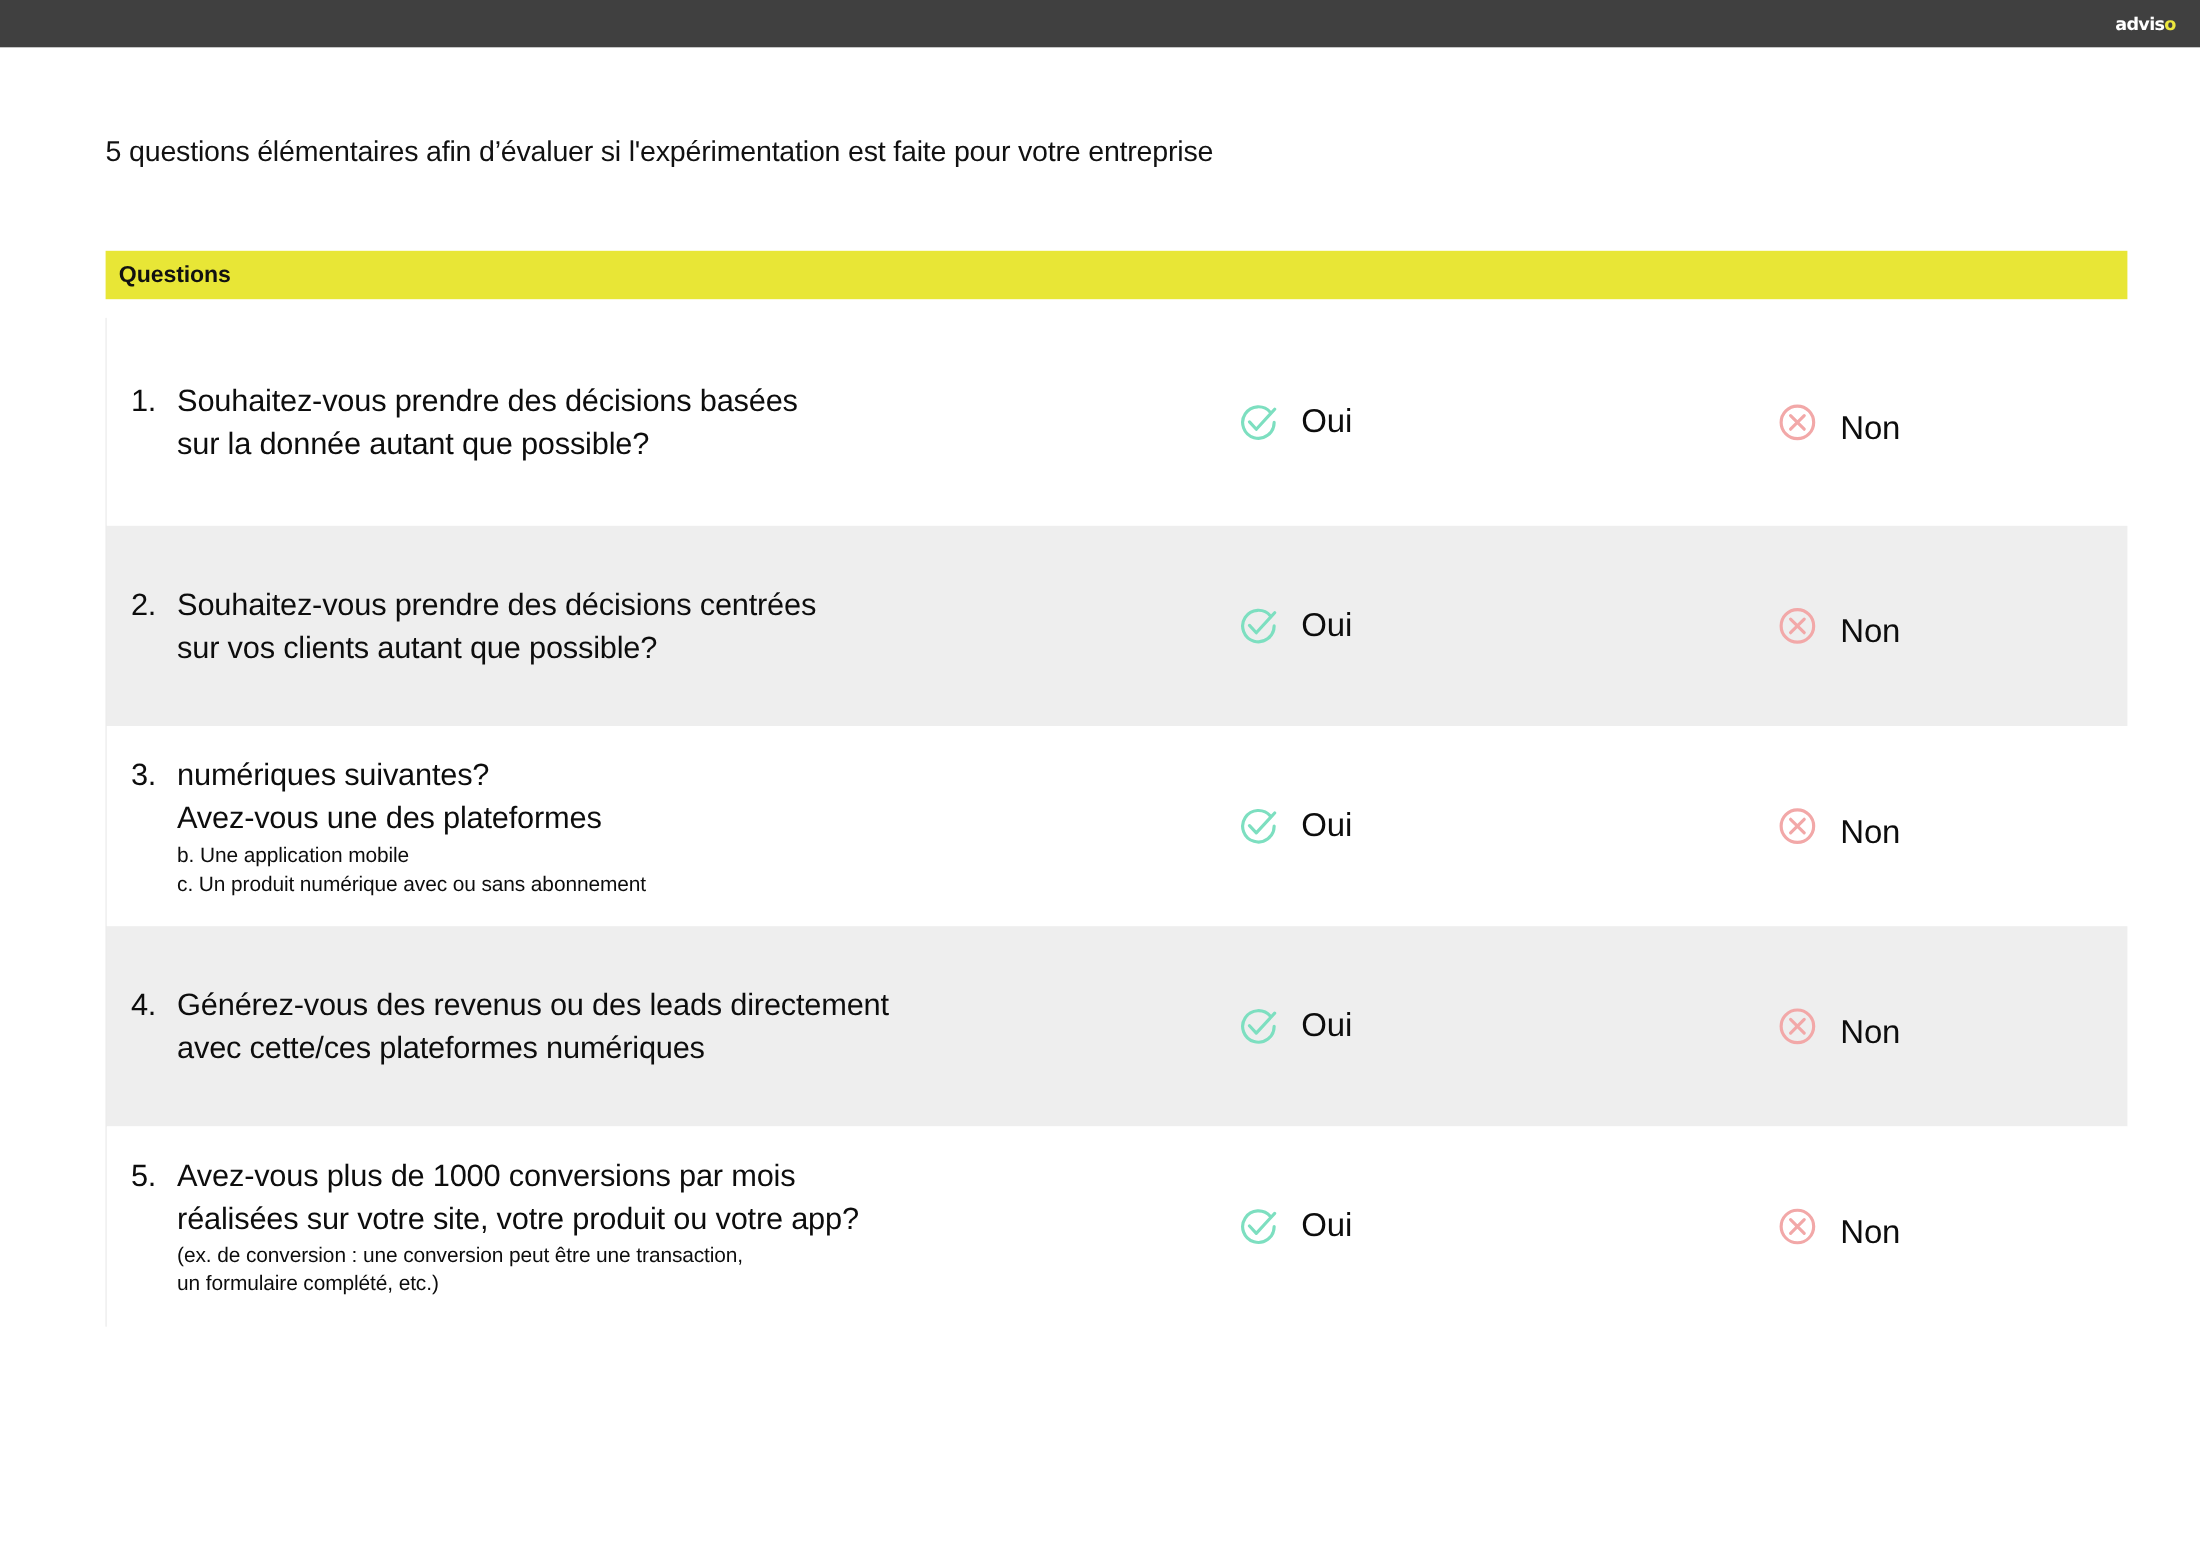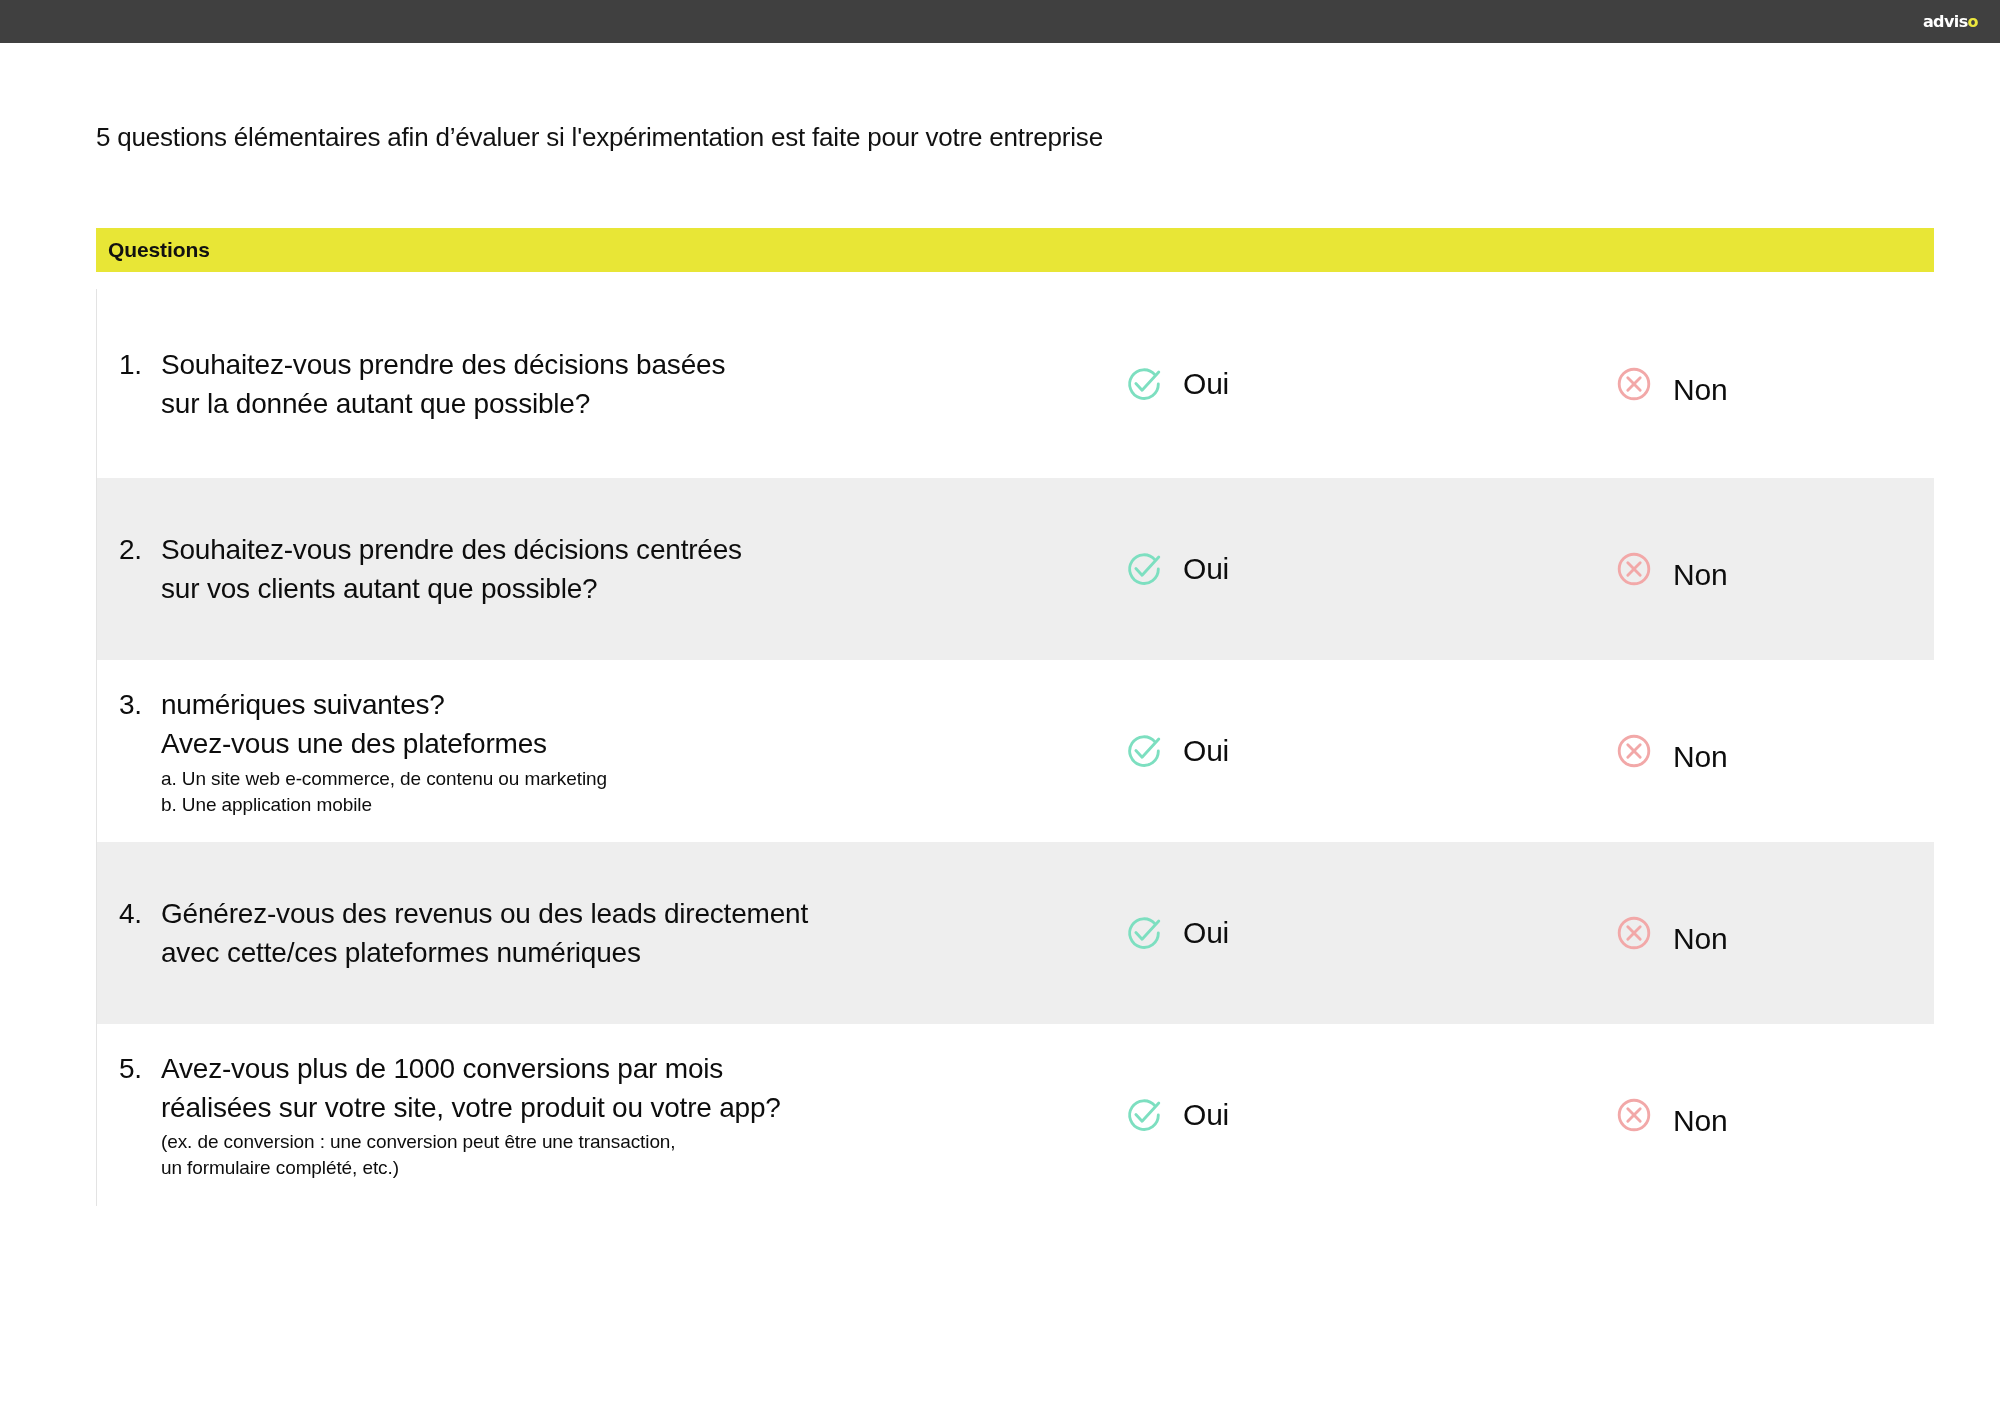--- a/index.html
+++ b/index.html
@@ -235,22 +235,22 @@
       <div class="qrow" style="height: 182px;">
         <div class="qrow-text">
           <div class="qnum-line">
             <span class="qnum">3.</span>
             <span class="qbody">
               <span class="ql">numériques suivantes?</span>
               <span class="ql">Avez-vous une des plateformes</span>
             </span>
           </div>
           <div class="sublist">
-            <span class="sub">a. Un site web e-commerce, de contenu ou marketing</span>
             <span class="sub">b. Une application mobile</span>
+            <span class="sub">c. Un produit numérique avec ou sans abonnement</span>
           </div>
         </div>
         <div class="ans ans-yes">
           <svg class="ans-icon" viewBox="0 0 44 44">
             <path d="M33.5 12.5 A15 15 0 1 0 37 22" fill="none" stroke="#7ddfc0" stroke-width="3" stroke-linecap="round"></path>
             <path d="M13.5 21.5 L20 28.5 L37.5 9.5" fill="none" stroke="#7ddfc0" stroke-width="3" stroke-linecap="round" stroke-linejoin="round"></path>
           </svg>
           <span class="ans-label">Oui</span>
         </div>
         <div class="ans ans-no">

